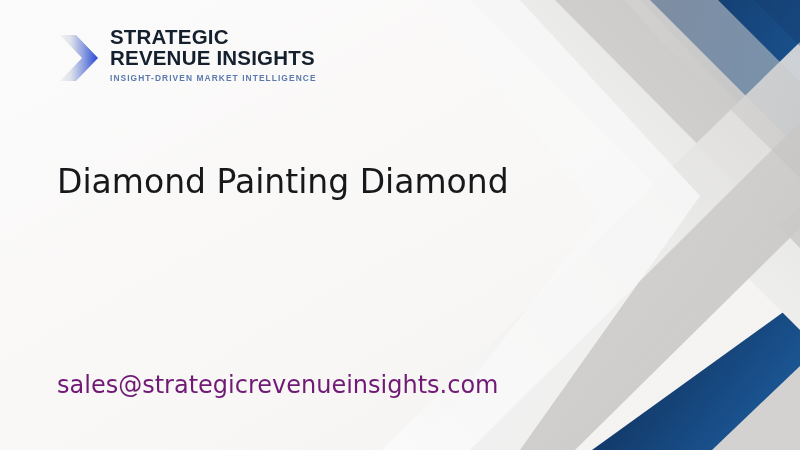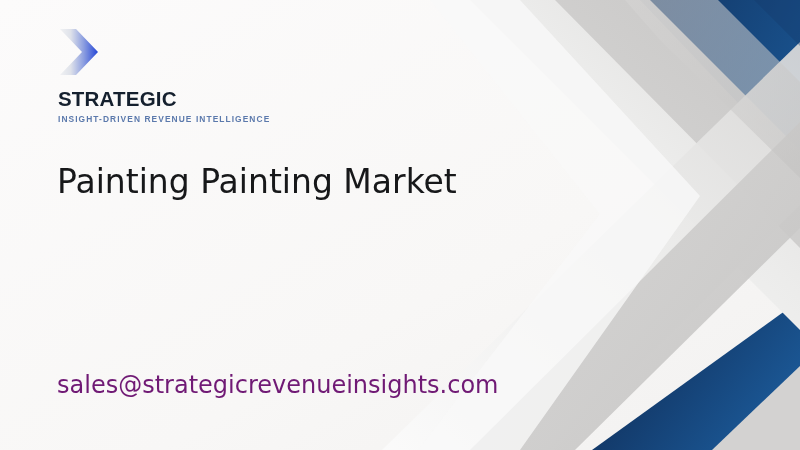--- a/index.html
+++ b/index.html
@@ -30,23 +30,22 @@
     width: 800px;
     height: 450px;
   }
 
   
   #logo-lockup {
     position: absolute;
     left: 58px;
     top: 26px;
     display: flex;
-    align-items: flex-start;
+    align-items: flex-end;
     gap: 10px;
-    flex-direction: column;
   }
   #logo-mark {
     width: 42px;
     height: 52px;
     flex: 0 0 auto;
     display: block;
   }
   #logo-text-block {
     display: flex;
     flex-direction: column;
@@ -168,21 +167,22 @@
   </svg>
 
   <div id="logo-lockup">
 
     <svg id="logo-mark" viewBox="0 0 42 52">
       <path d="M2,3 L18,3 L40,26 L18,49 L2,49 L24,26 Z" fill="url(#logoGrad)"></path>
     </svg>
 
     <div id="logo-text-block">
       <div class="wordmark-line">STRATEGIC</div>
-      <div id="logo-tagline">INSIGHT-DRIVEN REVENUE INTELLIGENCE</div>
+      <div class="wordmark-line">REVENUE INSIGHTS</div>
+      <div id="logo-tagline">INSIGHT-DRIVEN MARKET INTELLIGENCE</div>
     </div>
   </div>
 
-  <div id="report-title">Painting Painting Market</div>
+  <div id="report-title">Diamond Painting Diamond</div>
 
   <div id="contact-email">sales@strategicrevenueinsights.com</div>
 
 </div>
 
 </body></html>

